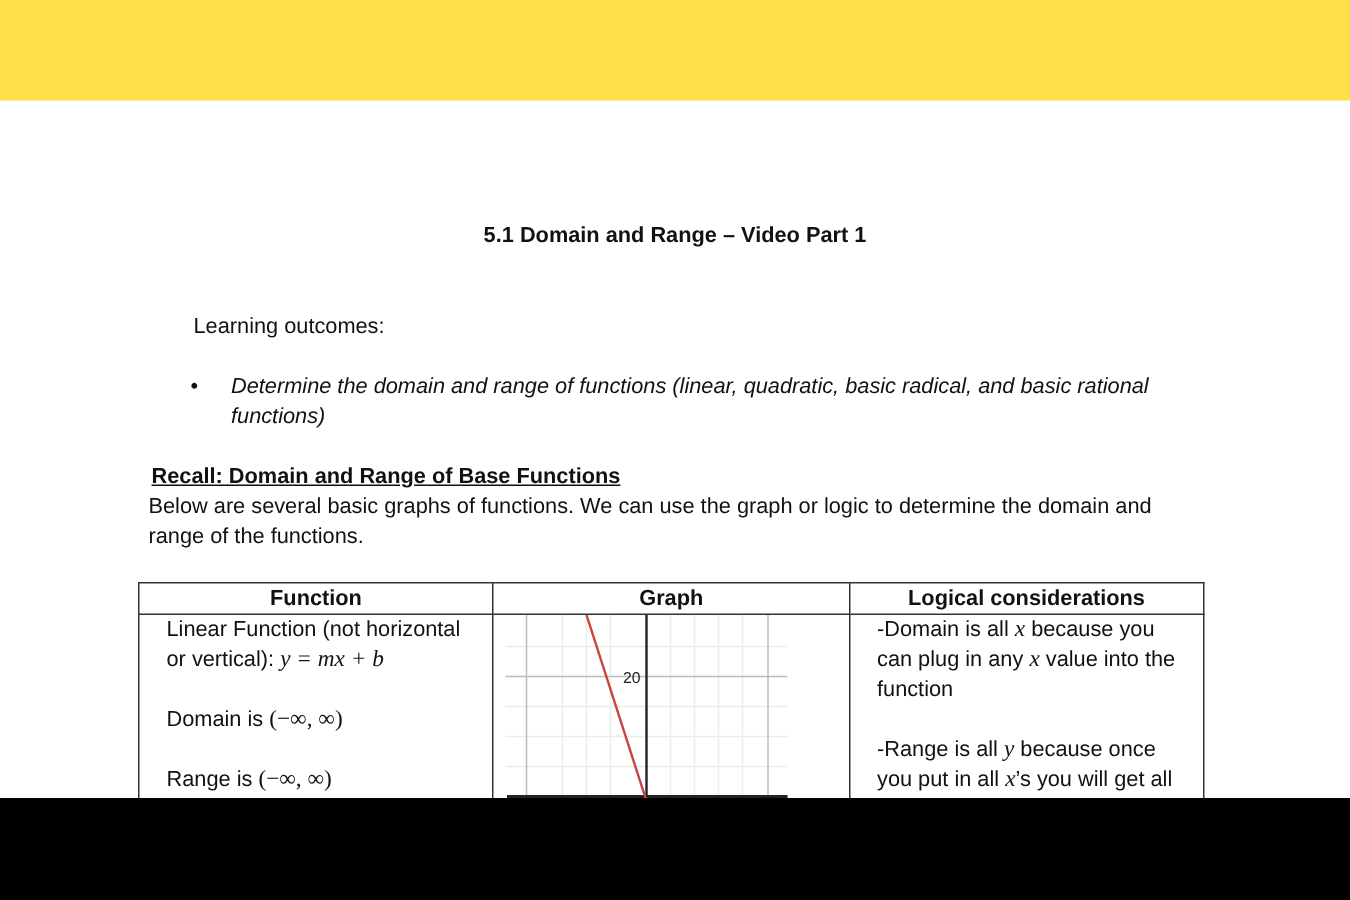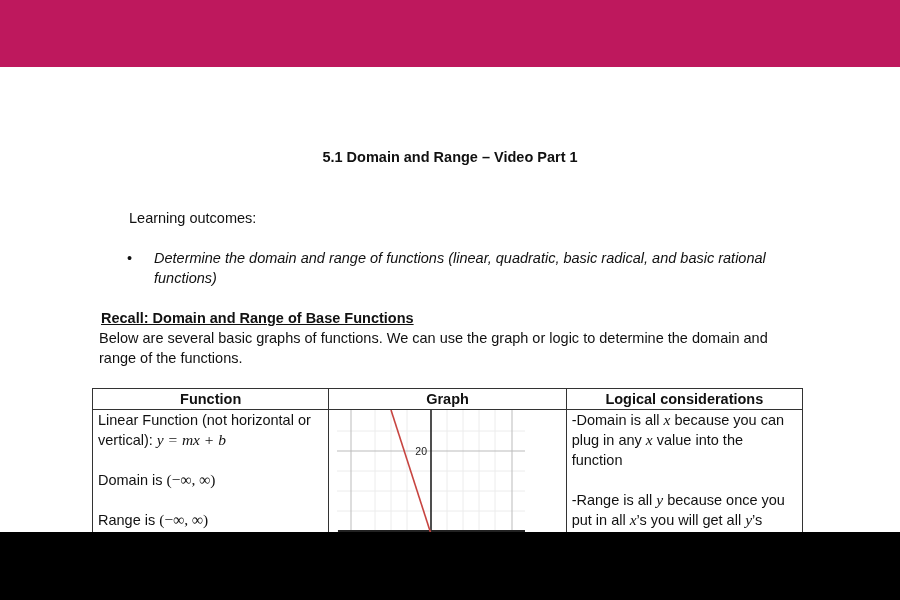--- a/index.html
+++ b/index.html
@@ -7,21 +7,21 @@
       padding: 0;
       width: 900px;
       height: 600px;
       overflow: hidden;
       background: #000000;
     }
     .frame {
       position: relative;
       width: 900px;
       height: 480px;
-      background: #be185d;
+      background: #fde047;
     }
     .page {
       position: absolute;
       left: 0;
       top: 67px;
       width: 900px;
       height: 465px;
       background: #ffffff;
       overflow: hidden;
       font-family: "Liberation Sans", sans-serif;
@@ -80,21 +80,21 @@
       position: absolute;
       left: 92px;
       top: 321px;
       width: 711px;
       border-collapse: collapse;
       font-size: 14.5px;
       table-layout: fixed;
     }
     .fn-table th, .fn-table td {
       border: 1.3px solid #333333;
-      padding: 0 5px;
+      padding: 0 18px;
       vertical-align: top;
       line-height: 20px;
     }
     .fn-table th {
       font-weight: bold;
       text-align: center;
       height: 19px;
     }
     .fn-table td { height: 160px; }
     .col1 { width: 226px; }

